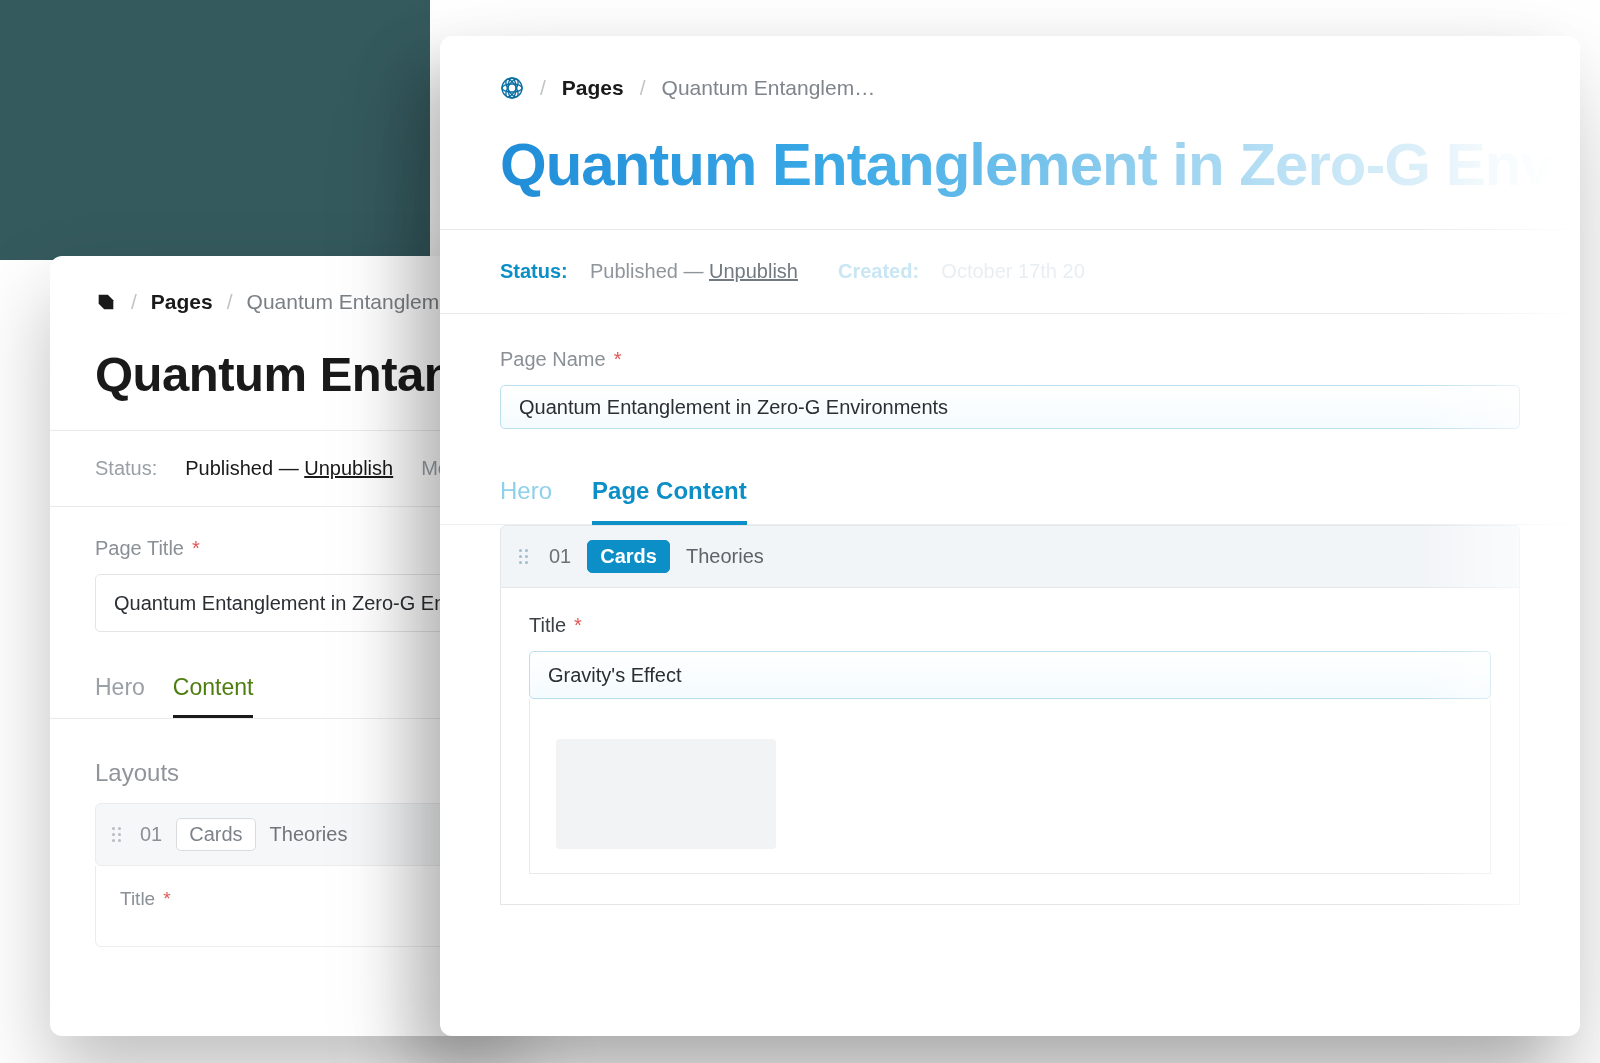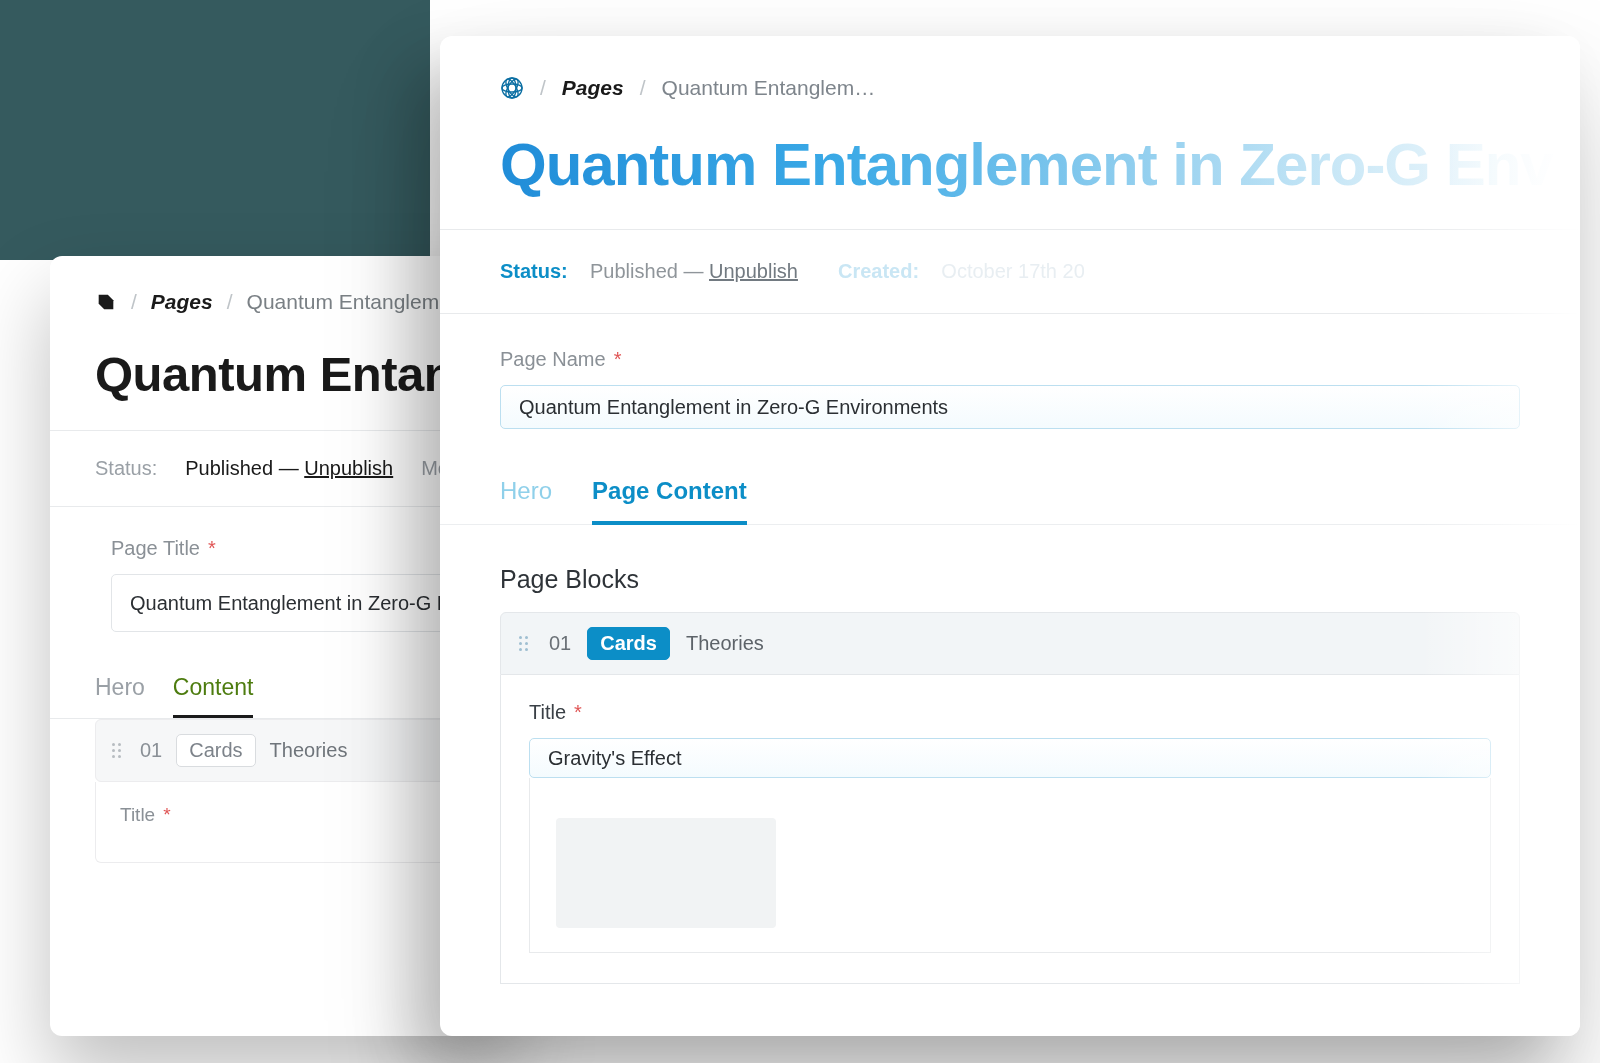--- a/index.html
+++ b/index.html
@@ -17,36 +17,36 @@
     background: #ffffff;
     border-radius: 12px;
     box-shadow: 0 40px 80px rgba(0,0,0,0.25);
     overflow: hidden;
     color: #1a1a1a;
   }
   .fade-right { position:absolute; right:0; top:0; bottom:0; width:70px; background:linear-gradient(90deg, rgba(255,255,255,0), #fff); pointer-events:none; }
 
   .breadcrumb { display:flex; align-items:center; gap:14px; padding:34px 45px 18px; font-size:21px; color:#1a1a1a; }
   .bc-sep { color:#bfc4c8; }
-  .bc-pages { font-weight:600;font-style:italic; }
+  .bc-pages { font-weight:600; }
   .bc-current { color:#7a8085; font-weight:400; white-space:nowrap; }
 
   .logo-back { width:22px; height:22px; display:inline-block; }
   .logo-front { width:24px; height:24px; display:inline-block; }
 
   .title-back { font-size:49px; font-weight:600; letter-spacing:-0.5px; padding: 14px 45px 28px; white-space:nowrap; }
 
   .divider { height:1px; background:#e8eaec; }
 
   .meta-row { display:flex; gap:28px; align-items:baseline; padding:26px 45px; font-size:20px; white-space:nowrap; }
   .meta-label { color:#9aa0a6; }
   .meta-val { color:#1a1a1a; font-weight:500; }
   .meta-link { text-decoration:underline; cursor:pointer; }
 
-  .section { padding: 30px 45px 12px; margin-left: 16px; }
+  .section { padding: 30px 45px 12px; }
   .field-label { font-size:20px; color:#8a9096; display:flex; gap:8px; align-items:flex-end; margin-bottom:14px; }
   .req { color:#e05656; }
   .input {
     width:100%; height:58px; border:1px solid #e2e5e8; border-radius:5px;
     padding:0 18px; font-size:20px; color:#2b2f33; background:#fff;
   }
 
   .tabs-back { display:flex; gap:28px; padding: 30px 45px 0; font-size:23px; }
   .tab-b { color:#9aa0a6; padding-bottom:14px; cursor:pointer; }
   .tab-b.active { color:#4d7c0f; font-weight:500; border-bottom:3px solid #1a1a1a; }
@@ -119,21 +119,21 @@
   }
   .drag-f { width:14px; display:inline-flex; flex-direction:column; gap:3px; }
   .drag-f span { display:flex; gap:3px; }
   .drag-f i { width:3px; height:3px; background:#9fbfd1; border-radius:50%; display:block; }
   .num { color:#6b7177; font-weight:500; }
   .blk-title-f { color:#5d6369; font-weight:500; }
 
   .nested-front { margin: 0 60px; border:1px solid #e4e7ea; border-top:none; padding:26px 28px 30px; }
   .nested-front .field-label { font-size:20px; color:#3a4046; }
   .input-front2 {
-    width:100%; height:40px; border:1px solid #bcdff0; border-radius:5px;
+    width:100%; height:48px; border:1px solid #bcdff0; border-radius:5px;
     padding:0 18px; font-size:20px; color:#2b2f33;
     background: linear-gradient(180deg, #ffffff 0%, #f4fbfe 100%);
   }
 
   .subblock-row {
     margin-top:20px; display:flex; align-items:center; gap:16px;
     background:#f5f7f8; border:1px solid #e8eaec; border-radius:6px 6px 0 0;
     padding:14px 18px; font-size:19px; color:#6b7177;
   }
   .subblock-body { border:1px solid #e8eaec; border-top:none; padding:24px 26px; background:#fff; }
@@ -181,20 +181,21 @@
     </div>
     <input class="input" value="Quantum Entanglement in Zero-G En" style="">
   </div>
 
   <div class="tabs-back">
     <div class="tab-b">Hero</div>
     <div class="tab-b active">Content</div>
   </div>
   <div class="divider"></div>
 
+  <div class="layouts-h">Layouts</div>
 
   <div class="block-row">
     <span class="drag">
       <span>
           <i></i>
           <i></i>
         </span>
         <span>
           <i></i>
           <i></i>
@@ -262,21 +263,20 @@
     </div>
     <input class="input-front" value="Quantum Entanglement in Zero-G Environments" style="">
   </div>
 
   <div class="tabs-front">
     <div class="tab-f">Hero</div>
     <div class="tab-f active">Page Content</div>
   </div>
   <div class="tabs-divider"></div>
 
-  <div class="blocks-h">Page Blocks</div>
 
   <div class="block-row-front">
     <span class="drag-f">
       <span>
           <i></i>
           <i></i>
         </span>
         <span>
           <i></i>
           <i></i>

